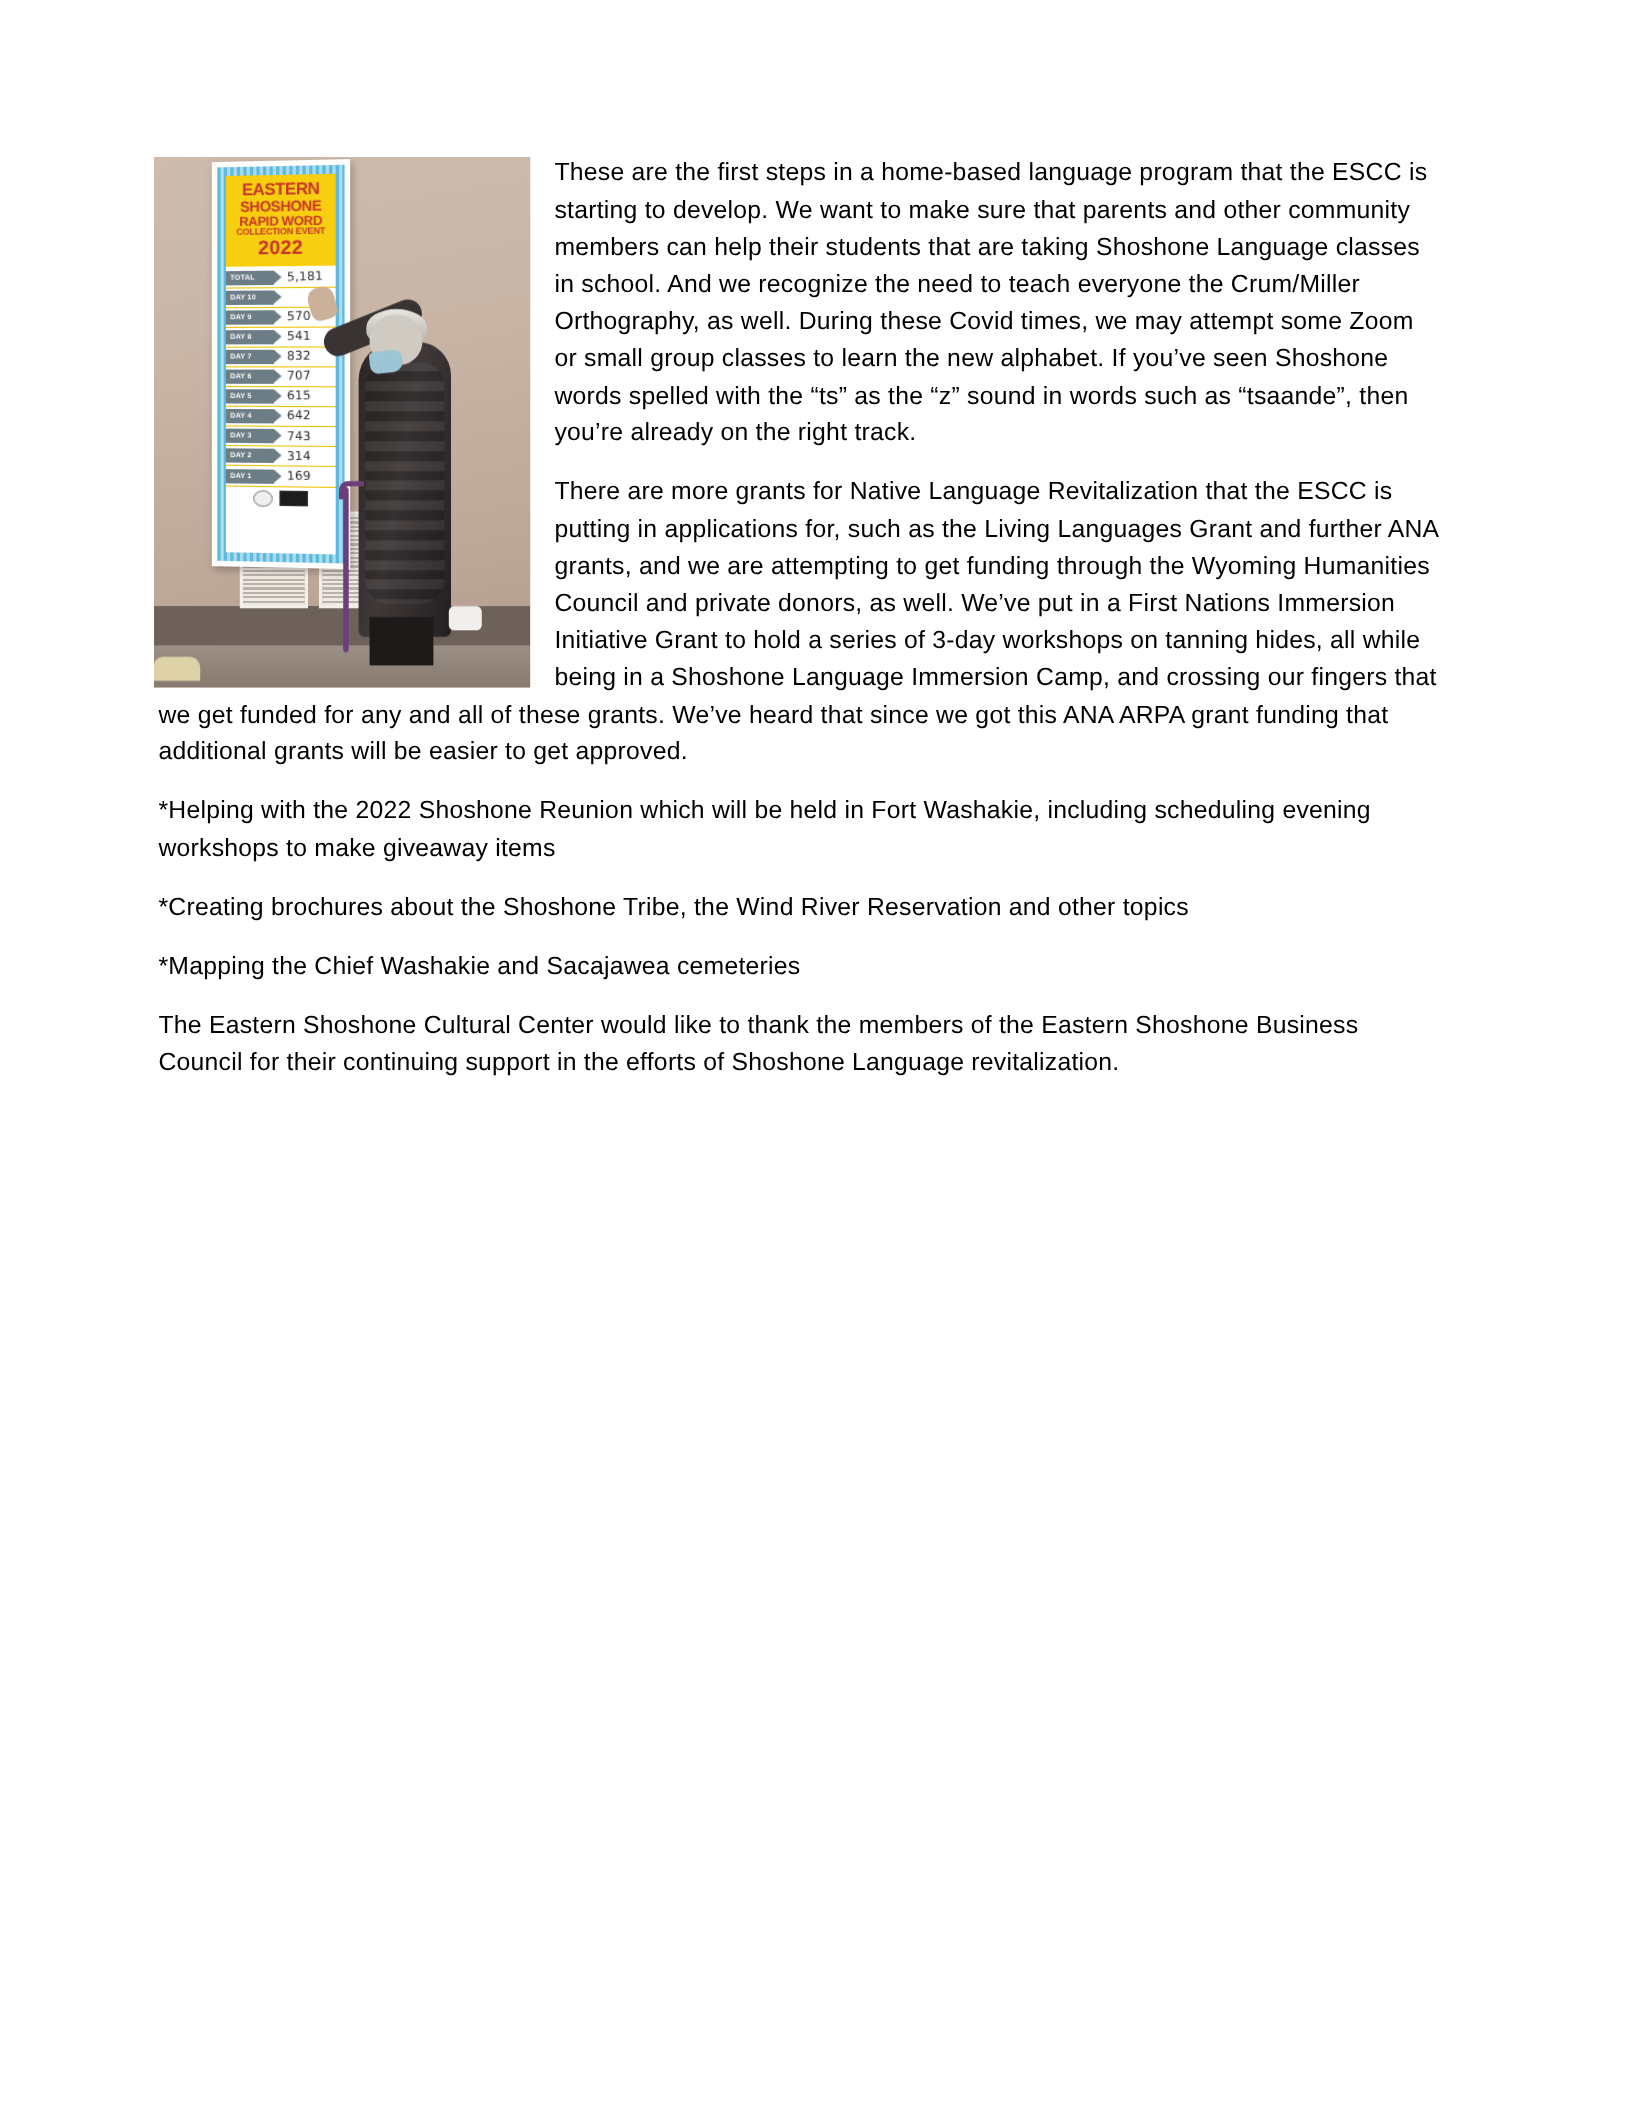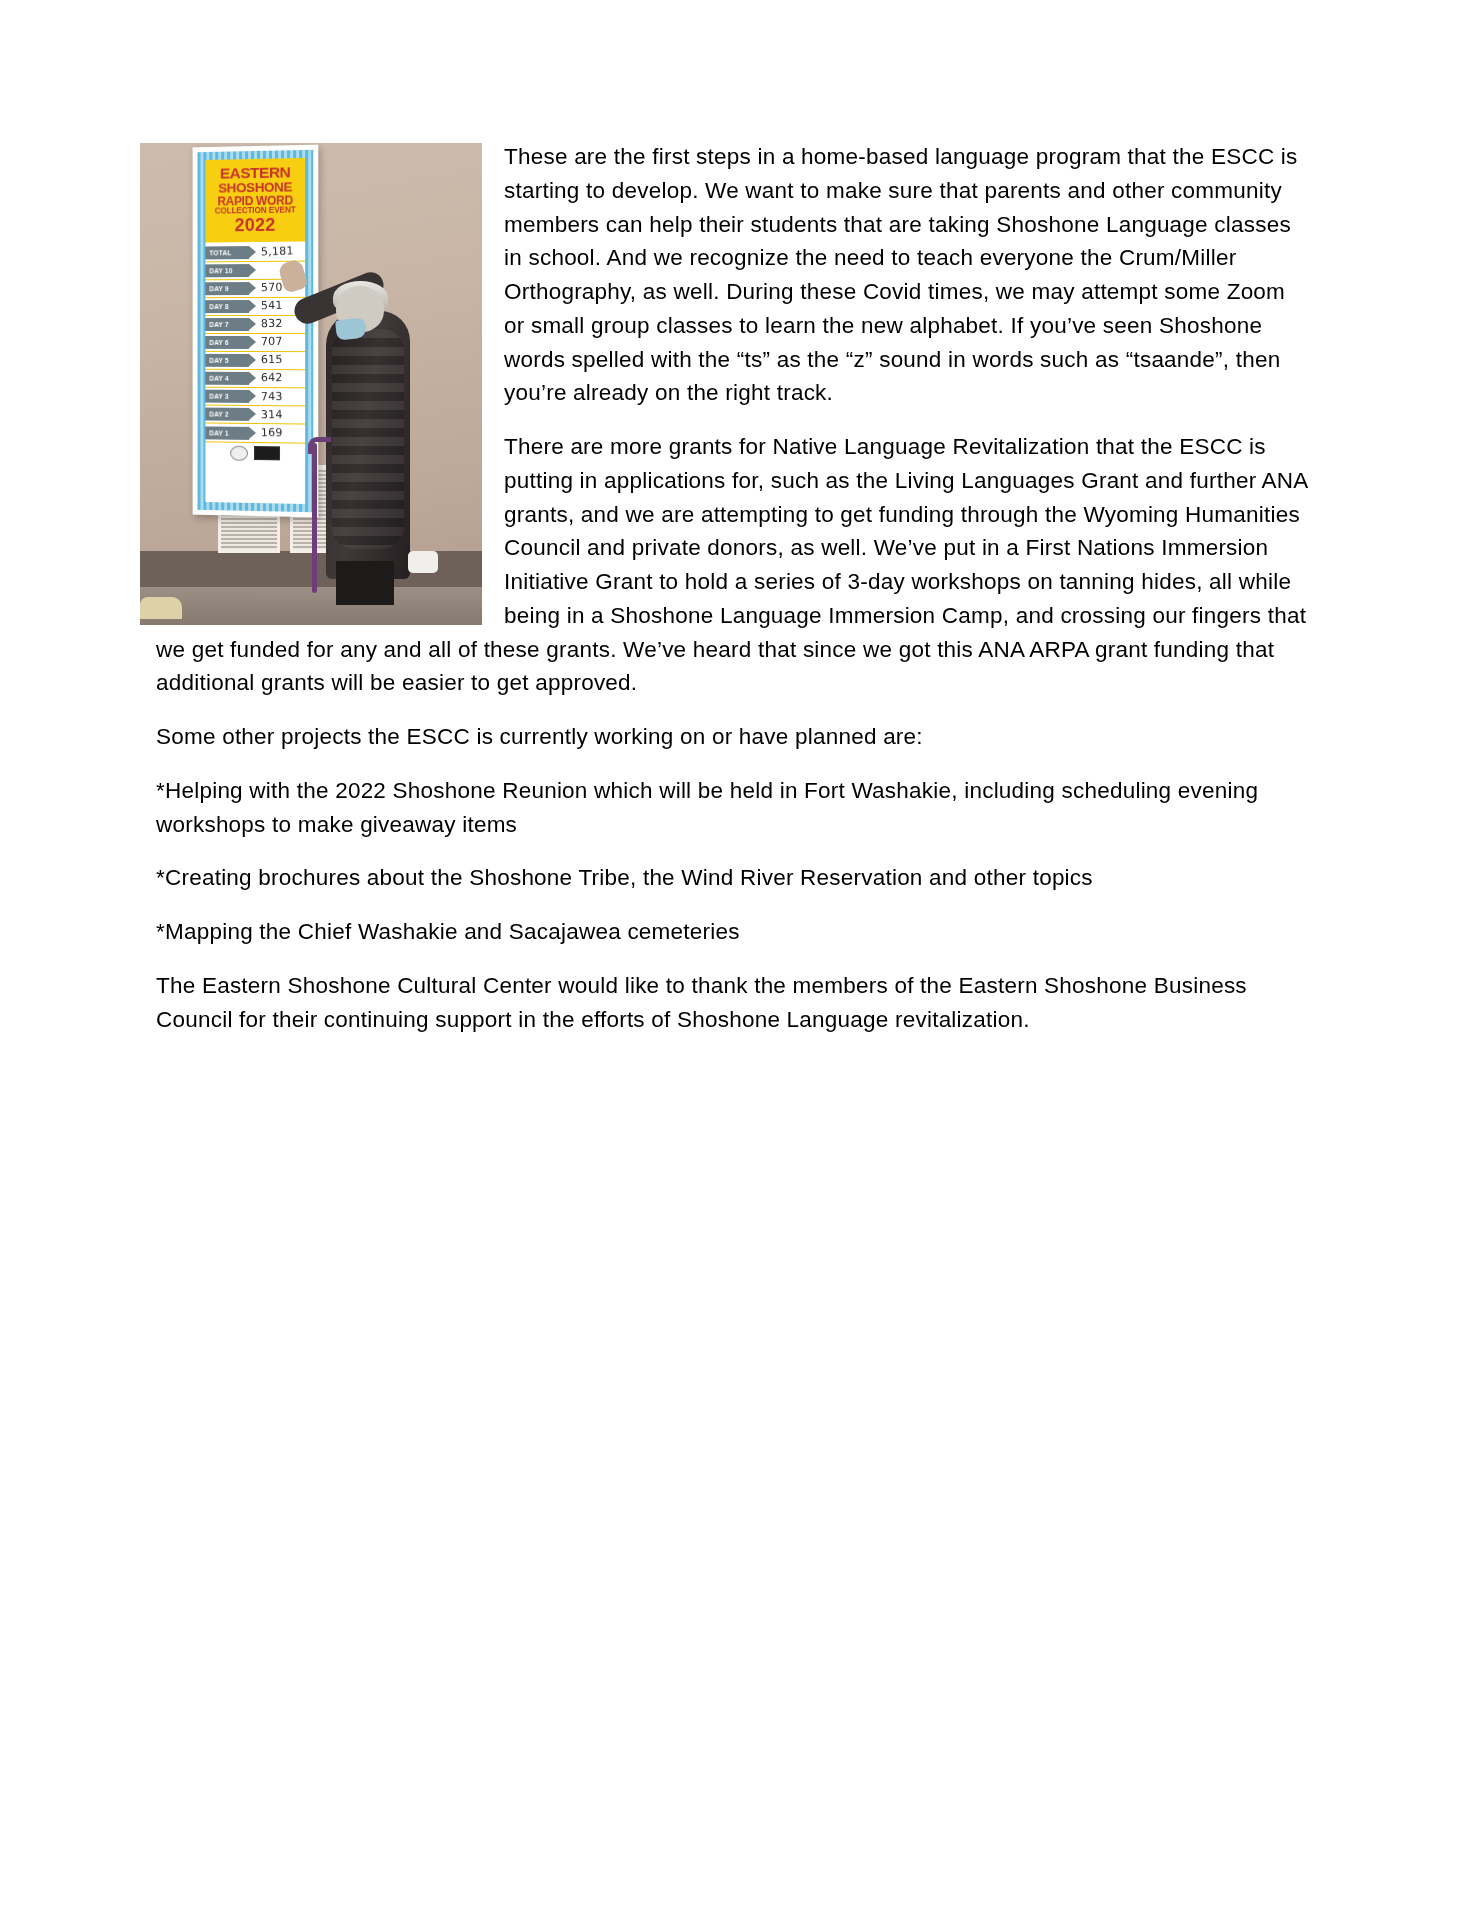--- a/index.html
+++ b/index.html
@@ -251,21 +251,21 @@
   .p-chair {
     position: absolute;
     left: 0; bottom: 6px;
     width: 42px; height: 22px;
     background: #ddd2a7;
     border-radius: 8px 10px 0 0;
   }
 
   
   p.para {
-    margin: 0 0 20px 16px;
+    margin: 0 0 20px 4px;
   }
   sup { font-size: 0.62em; vertical-align: super; }
 
   .clearfix::after { content: ""; display: block; clear: both; }
 </style>
 </head>
 <body>
 
 <div class="page">
 
@@ -358,21 +358,20 @@
         <div class="p-cane"></div>
         <div class="p-cord"></div>
         <div class="p-chair"></div>
       </div>
     </figure>
 
     <p class="para">These are the first steps in a home-based language program that the ESCC is starting to develop.  We want to make sure that parents and other community members can help their students that are taking Shoshone Language classes in school.  And we recognize the need to teach everyone the Crum/Miller Orthography, as well.  During these Covid times, we may attempt some Zoom or small group classes to learn the new alphabet.  If you’ve seen Shoshone words spelled with the “ts” as the “z” sound in words such as “tsaande”, then you’re already on the right track.</p>
 
     <p class="para">There are more grants for Native Language Revitalization that the ESCC is putting in applications for, such as the Living Languages Grant and further ANA grants, and we are attempting to get funding through the Wyoming Humanities Council and private donors, as well.  We’ve put in a First Nations Immersion Initiative Grant to hold a series of 3-day workshops on tanning hides, all while being in a Shoshone Language Immersion Camp, and crossing our fingers that we get funded for any and all of these grants.  We’ve heard that since we got this ANA ARPA grant funding that additional grants will be easier to get approved.</p>
 
-    <p class="para">Some other projects the ESCC is currently working on or have planned are:</p>
 
 
 
     <p class="para">*Helping with the 2022 Shoshone Reunion which will be held in Fort Washakie, including scheduling evening workshops to make giveaway items</p>
 
     <p class="para">*Creating brochures about the Shoshone Tribe, the Wind River Reservation and other topics</p>
 
     <p class="para">*Mapping the Chief Washakie and Sacajawea cemeteries</p>
 
 

